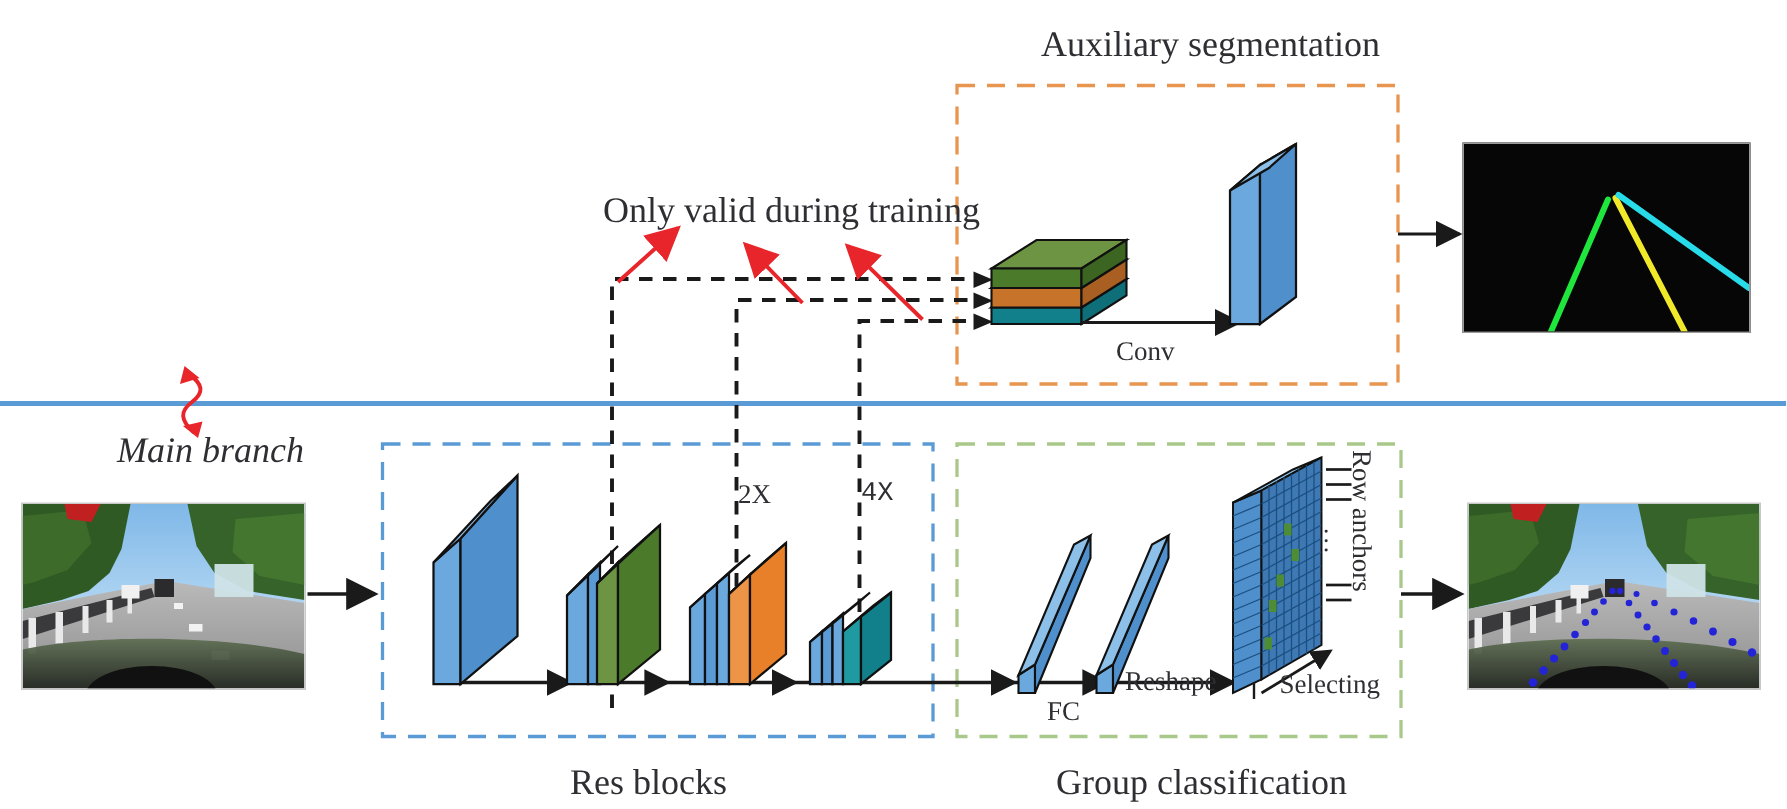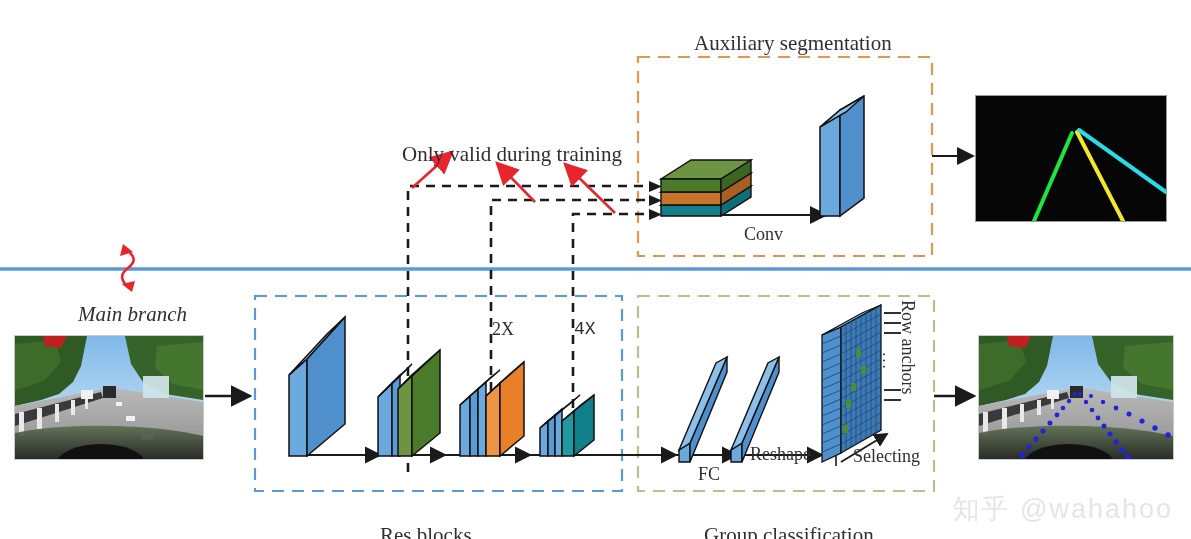--- a/index.html
+++ b/index.html
@@ -5,21 +5,21 @@
   html,body{margin:0;padding:0;}
   body{
     width:1191px;height:539px;background:#ffffff;
     font-family:"Liberation Serif", serif;
     position:relative;overflow:hidden;
   }
   .stage{position:absolute;left:0;top:0;width:1191px;height:539px;}
   svg.layer{position:absolute;left:0;top:0;width:1191px;height:539px;}
 
   .lbl{position:absolute;color:#2f2f33;font-family:"Liberation Serif",serif;white-space:nowrap;}
-  .lbl-title{font-size:21px;margin-top:14px;}
+  .lbl-title{font-size:24px;}
   .lbl-mid{font-size:18px;}
   .lbl-sm{font-size:17px;}
 
   .vert{transform-origin:left top;}
 
   .photo{position:absolute;border:1px solid #c9c9c9;overflow:hidden;}
 
   .wm{position:absolute;right:18px;bottom:12px;font-family:"Liberation Sans",sans-serif;
       font-size:27px;color:#e3e7e3;letter-spacing:2px;user-select:none;}
 </style>
@@ -376,15 +376,14 @@
   <div class="lbl lbl-mid" style="left:698px;top:464px;">FC</div>
 
   <div class="lbl lbl-mid" style="left:750px;top:444px;">Reshape</div>
 
   <div class="lbl lbl-mid" style="left:853px;top:446px;">Selecting</div>
 
   <div class="lbl lbl-mid vert" style="left:918px;top:300px;transform:rotate(90deg);">Row anchors</div>
 
   <div class="lbl lbl-sm vert" style="left:898px;top:352px;transform:rotate(90deg);letter-spacing:2px;">...</div>
 
-  <div class="wm">知乎 @wahahoo</div>
 
 </div>
 
 </body></html>

